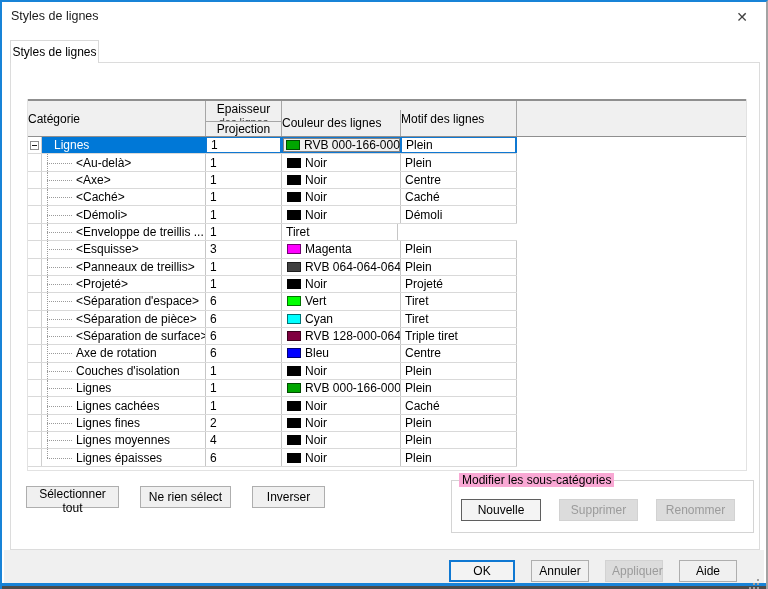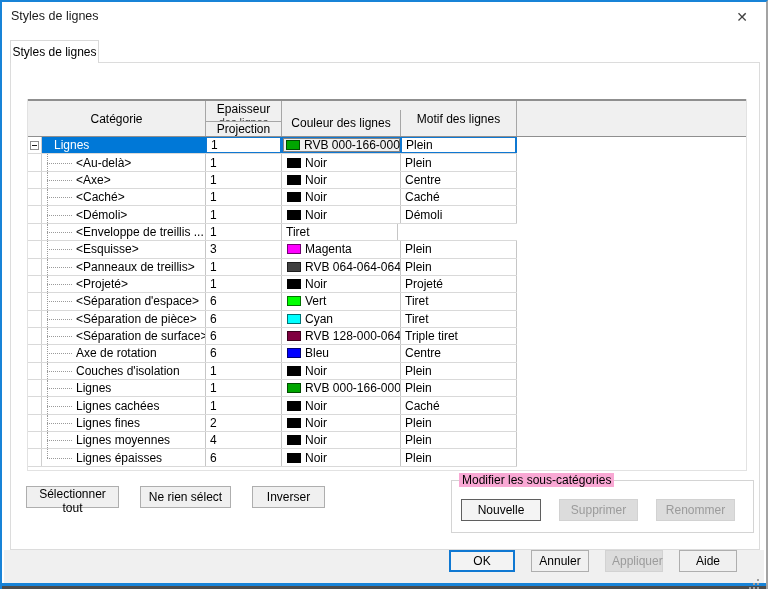--- a/index.html
+++ b/index.html
@@ -17,32 +17,32 @@
   .close-btn { position:absolute; right:8px; top:2px; width:32px; height:26px; display:flex; align-items:center; justify-content:center;
                font-size:14px; color:#414141; cursor:default; }
 
   
   .tab { position:absolute; left:8px; top:38px; width:89px; height:23px; background:#fff; border:1px solid #d9d9d9; border-bottom:none;
          display:flex; align-items:center; justify-content:center; z-index:3; }
   .page { position:absolute; left:8px; top:60px; width:750px; height:488px; background:#fff; border:1px solid #dcdcdc; z-index:2; }
 
   
   .footer { position:absolute; left:2px; right:2px; top:548px; height:38px; background:#f0f0f0; z-index:1; }
-  .footer-buttons { position:absolute; left:445px; top:0; display:flex; gap:16px; }
+  .footer-buttons { position:absolute; left:445px; top:10px; display:flex; gap:16px; }
 
   
   .win-btn { font-family:"Liberation Sans",sans-serif; font-size:12px; height:22px; background:#f0f0f0;
              border:1px solid #aeaeae; color:#000; padding:0 6px; cursor:default; }
   .win-btn.default { border:2px solid #0f78d2; background:#f3f3f3; }
   .win-btn.disabled { background:#dcdcdc; border-color:#d2d2d2; color:#9b9b9b; }
 
   
   .table { position:absolute; left:16px; top:36px; width:720px; height:372px; background:#fff; border:1px solid #e2e2e2; border-top:none; }
   .thead { display:flex; height:38px; border-top:2px solid #8f8f8f; border-bottom:1px solid #8f8f8f; background:#f0f0f0; }
-  .th { background:#f0f0f0; border-right:1px solid #a6a6a6; display:flex; align-items:center; justify-content:center; }
+  .th { background:#f0f0f0; border-right:1px solid #a6a6a6; display:flex; align-items:center; }
   .th-cat { width:178px; }
   .th-thickness { width:76px; flex-direction:column; justify-content:flex-start; padding:0; }
   .th-top { height:15px; display:flex; align-items:flex-end; justify-content:center; width:100%; }
   .th-frag { height:5px; overflow:hidden; font-size:11px; line-height:12px; text-align:center; width:100%; color:#3c3c3c; }
   .th-sub { flex:1; border-top:1px solid #a6a6a6; display:flex; align-items:center; justify-content:center; width:100%; }
   .th-color { width:119px;margin-top:9px; }
   .th-pattern { width:116px; }
   .th-filler { flex:1; border-right:none; }
 
   .tbody { position:relative; }

